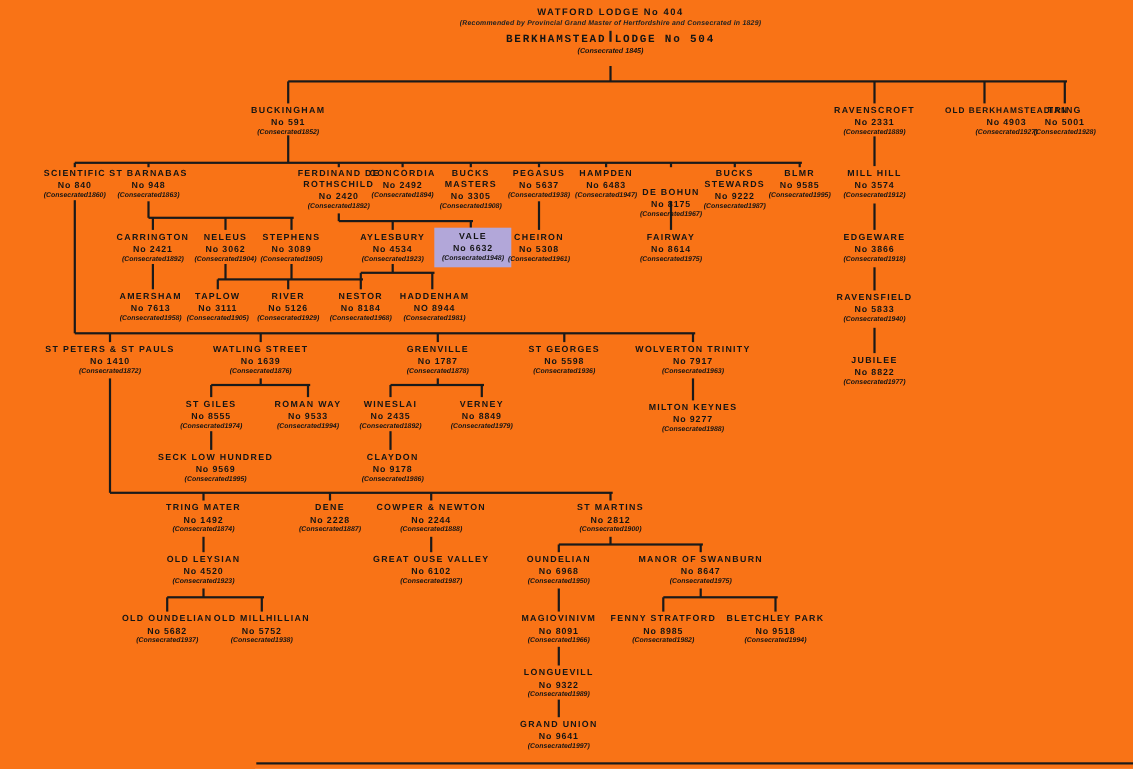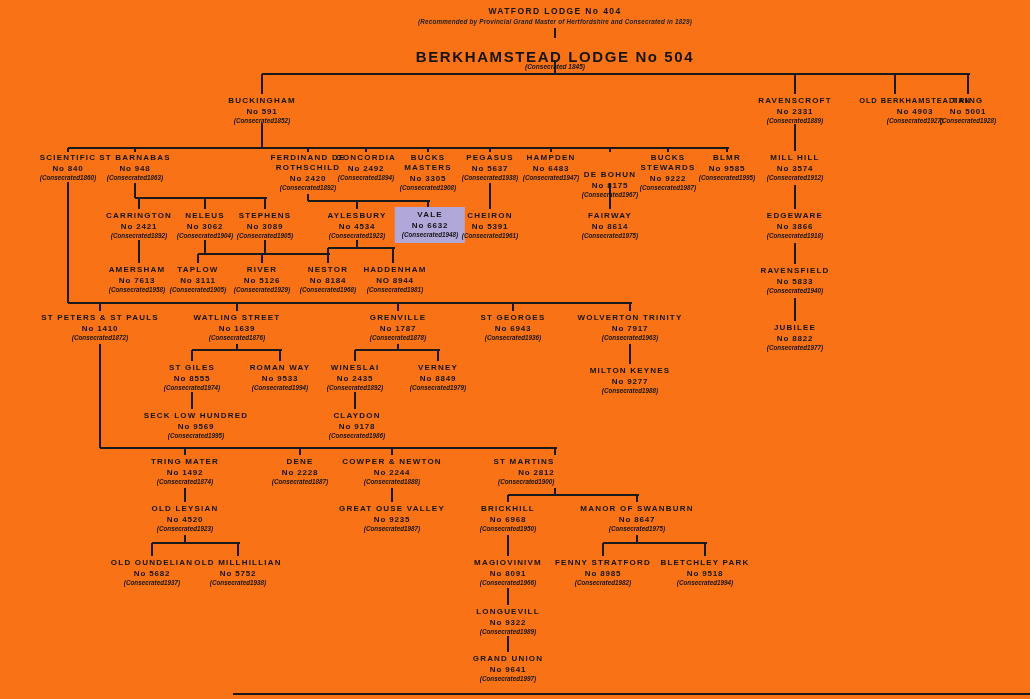--- a/index.html
+++ b/index.html
@@ -8,21 +8,21 @@
     width:1030px;height:699px;
     background:#f97316;
     font-family:"Liberation Sans", sans-serif;
     color:#141414;
     overflow:hidden;
   }
   
   .hdr{position:absolute;left:555px;top:6px;transform:translateX(-50%);text-align:center;white-space:nowrap;}
   .wname{font-size:8.5px;font-weight:bold;letter-spacing:1.4px;line-height:11px;}
   .wsub{font-size:6.3px;font-style:italic;font-weight:bold;letter-spacing:.2px;line-height:9px;color:#222;}
-  .bname{font-size:15px;font-weight:bold;letter-spacing:1.6px;line-height:13px;margin-top:24px;}
+  .bname{font-size:10px;font-weight:bold;letter-spacing:1.6px;line-height:13px;margin-top:4px;font-family:Liberation Mono, monospace;}
   .bcons{font-size:6.5px;font-style:italic;font-weight:bold;line-height:8px;}
   
   .node{position:absolute;transform:translateX(-50%);text-align:center;white-space:pre-line;z-index:2;}
   .node .nm{font-size:8px;font-weight:bold;letter-spacing:1.2px;line-height:10px;}
   .node .no{font-size:8px;font-weight:bold;letter-spacing:.8px;line-height:10px;margin-top:1px;}
   .node .cons{font-size:6.3px;font-weight:bold;font-style:italic;letter-spacing:0;line-height:8px;}
   .node.hl{padding:3px 7px 4px 7px;}
   .node.small .nm{font-size:7.5px;letter-spacing:.9px;}
   
   .ln{position:absolute;background:#1a1a1a;z-index:1;}
@@ -143,49 +143,49 @@
       <div class="node" style="left: 610px; top: 170px;"><div class="nm">DE BOHUN</div><div class="no">No 8175</div><div class="cons">(Consecrated1967)</div></div>
       <div class="node" style="left: 668px; top: 153px;"><div class="nm">BUCKS
 STEWARDS</div><div class="no">No 9222</div><div class="cons">(Consecrated1987)</div></div>
       <div class="node" style="left: 727px; top: 153px;"><div class="nm">BLMR</div><div class="no">No 9585</div><div class="cons">(Consecrated1995)</div></div>
       <div class="node" style="left: 795px; top: 153px;"><div class="nm">MILL HILL</div><div class="no">No 3574</div><div class="cons">(Consecrated1912)</div></div>
       <div class="node" style="left: 139px; top: 211px;"><div class="nm">CARRINGTON</div><div class="no">No 2421</div><div class="cons">(Consecrated1892)</div></div>
       <div class="node" style="left: 205px; top: 211px;"><div class="nm">NELEUS</div><div class="no">No 3062</div><div class="cons">(Consecrated1904)</div></div>
       <div class="node" style="left: 265px; top: 211px;"><div class="nm">STEPHENS</div><div class="no">No 3089</div><div class="cons">(Consecrated1905)</div></div>
       <div class="node" style="left: 357px; top: 211px;"><div class="nm">AYLESBURY</div><div class="no">No 4534</div><div class="cons">(Consecrated1923)</div></div>
       <div class="node hl" style="left: 430px; top: 207px; background: rgb(178, 167, 217);"><div class="nm">VALE</div><div class="no">No 6632</div><div class="cons">(Consecrated1948)</div></div>
-      <div class="node" style="left: 490px; top: 211px;"><div class="nm">CHEIRON</div><div class="no">No 5391</div><div class="cons">(Consecrated1961)</div></div>
+      <div class="node" style="left: 490px; top: 211px;"><div class="nm">CHEIRON</div><div class="no">No 5308</div><div class="cons">(Consecrated1961)</div></div>
       <div class="node" style="left: 610px; top: 211px;"><div class="nm">FAIRWAY</div><div class="no">No 8614</div><div class="cons">(Consecrated1975)</div></div>
       <div class="node" style="left: 795px; top: 211px;"><div class="nm">EDGEWARE</div><div class="no">No 3866</div><div class="cons">(Consecrated1918)</div></div>
       <div class="node" style="left: 137px; top: 265px;"><div class="nm">AMERSHAM</div><div class="no">No 7613</div><div class="cons">(Consecrated1958)</div></div>
       <div class="node" style="left: 198px; top: 265px;"><div class="nm">TAPLOW</div><div class="no">No 3111</div><div class="cons">(Consecrated1905)</div></div>
       <div class="node" style="left: 262px; top: 265px;"><div class="nm">RIVER</div><div class="no">No 5126</div><div class="cons">(Consecrated1929)</div></div>
       <div class="node" style="left: 328px; top: 265px;"><div class="nm">NESTOR</div><div class="no">No 8184</div><div class="cons">(Consecrated1968)</div></div>
       <div class="node" style="left: 395px; top: 265px;"><div class="nm">HADDENHAM</div><div class="no">NO 8944</div><div class="cons">(Consecrated1981)</div></div>
       <div class="node" style="left: 795px; top: 266px;"><div class="nm">RAVENSFIELD</div><div class="no">No 5833</div><div class="cons">(Consecrated1940)</div></div>
       <div class="node" style="left: 100px; top: 313px;"><div class="nm">ST PETERS &amp; ST PAULS</div><div class="no">No 1410</div><div class="cons">(Consecrated1872)</div></div>
       <div class="node" style="left: 237px; top: 313px;"><div class="nm">WATLING STREET</div><div class="no">No 1639</div><div class="cons">(Consecrated1876)</div></div>
       <div class="node" style="left: 398px; top: 313px;"><div class="nm">GRENVILLE</div><div class="no">No 1787</div><div class="cons">(Consecrated1878)</div></div>
-      <div class="node" style="left: 513px; top: 313px;"><div class="nm">ST GEORGES</div><div class="no">No 6943</div><div class="cons">(Consecrated1936)</div></div>
+      <div class="node" style="left: 513px; top: 313px;"><div class="nm">ST GEORGES</div><div class="no">No 5598</div><div class="cons">(Consecrated1936)</div></div>
       <div class="node" style="left: 630px; top: 313px;"><div class="nm">WOLVERTON TRINITY</div><div class="no">No 7917</div><div class="cons">(Consecrated1963)</div></div>
       <div class="node" style="left: 795px; top: 323px;"><div class="nm">JUBILEE</div><div class="no">No 8822</div><div class="cons">(Consecrated1977)</div></div>
       <div class="node" style="left: 192px; top: 363px;"><div class="nm">ST GILES</div><div class="no">No 8555</div><div class="cons">(Consecrated1974)</div></div>
       <div class="node" style="left: 280px; top: 363px;"><div class="nm">ROMAN WAY</div><div class="no">No 9533</div><div class="cons">(Consecrated1994)</div></div>
       <div class="node" style="left: 355px; top: 363px;"><div class="nm">WINESLAI</div><div class="no">No 2435</div><div class="cons">(Consecrated1892)</div></div>
       <div class="node" style="left: 438px; top: 363px;"><div class="nm">VERNEY</div><div class="no">No 8849</div><div class="cons">(Consecrated1979)</div></div>
       <div class="node" style="left: 630px; top: 366px;"><div class="nm">MILTON KEYNES</div><div class="no">No 9277</div><div class="cons">(Consecrated1988)</div></div>
       <div class="node" style="left: 196px; top: 411px;"><div class="nm">SECK LOW HUNDRED</div><div class="no">No 9569</div><div class="cons">(Consecrated1995)</div></div>
       <div class="node" style="left: 357px; top: 411px;"><div class="nm">CLAYDON</div><div class="no">No 9178</div><div class="cons">(Consecrated1986)</div></div>
       <div class="node" style="left: 185px; top: 457px;"><div class="nm">TRING MATER</div><div class="no">No 1492</div><div class="cons">(Consecrated1874)</div></div>
       <div class="node" style="left: 300px; top: 457px;"><div class="nm">DENE</div><div class="no">No 2228</div><div class="cons">(Consecrated1887)</div></div>
       <div class="node" style="left: 392px; top: 457px;"><div class="nm">COWPER &amp; NEWTON</div><div class="no">No 2244</div><div class="cons">(Consecrated1888)</div></div>
-      <div class="node" style="left: 524px; top: 457px; text-align: right;"><div class="nm">ST MARTINS</div><div class="no">No 2812</div><div class="cons">(Consecrated1900)</div></div>
+      <div class="node" style="left: 555px; top: 457px;"><div class="nm">ST MARTINS</div><div class="no">No 2812</div><div class="cons">(Consecrated1900)</div></div>
       <div class="node" style="left: 185px; top: 504px;"><div class="nm">OLD LEYSIAN</div><div class="no">No 4520</div><div class="cons">(Consecrated1923)</div></div>
-      <div class="node" style="left: 392px; top: 504px;"><div class="nm">GREAT OUSE VALLEY</div><div class="no">No 9235</div><div class="cons">(Consecrated1987)</div></div>
-      <div class="node" style="left: 508px; top: 504px;"><div class="nm">BRICKHILL</div><div class="no">No 6968</div><div class="cons">(Consecrated1950)</div></div>
+      <div class="node" style="left: 392px; top: 504px;"><div class="nm">GREAT OUSE VALLEY</div><div class="no">No 6102</div><div class="cons">(Consecrated1987)</div></div>
+      <div class="node" style="left: 508px; top: 504px;"><div class="nm">OUNDELIAN</div><div class="no">No 6968</div><div class="cons">(Consecrated1950)</div></div>
       <div class="node" style="left: 637px; top: 504px;"><div class="nm">MANOR OF SWANBURN</div><div class="no">No 8647</div><div class="cons">(Consecrated1975)</div></div>
       <div class="node" style="left: 152px; top: 558px;"><div class="nm">OLD OUNDELIAN</div><div class="no">No 5682</div><div class="cons">(Consecrated1937)</div></div>
       <div class="node" style="left: 238px; top: 558px;"><div class="nm">OLD MILLHILLIAN</div><div class="no">No 5752</div><div class="cons">(Consecrated1938)</div></div>
       <div class="node" style="left: 508px; top: 558px;"><div class="nm">MAGIOVINIVM</div><div class="no">No 8091</div><div class="cons">(Consecrated1966)</div></div>
       <div class="node" style="left: 603px; top: 558px;"><div class="nm">FENNY STRATFORD</div><div class="no">No 8985</div><div class="cons">(Consecrated1982)</div></div>
       <div class="node" style="left: 705px; top: 558px;"><div class="nm">BLETCHLEY PARK</div><div class="no">No 9518</div><div class="cons">(Consecrated1994)</div></div>
       <div class="node" style="left: 508px; top: 607px; text-align: center;"><div class="nm">LONGUEVILL</div><div class="no">No 9322</div><div class="cons">(Consecrated1989)</div></div>
       <div class="node" style="left: 508px; top: 654px;"><div class="nm">GRAND UNION</div><div class="no">No 9641</div><div class="cons">(Consecrated1997)</div></div>
     </div>
 </div>

